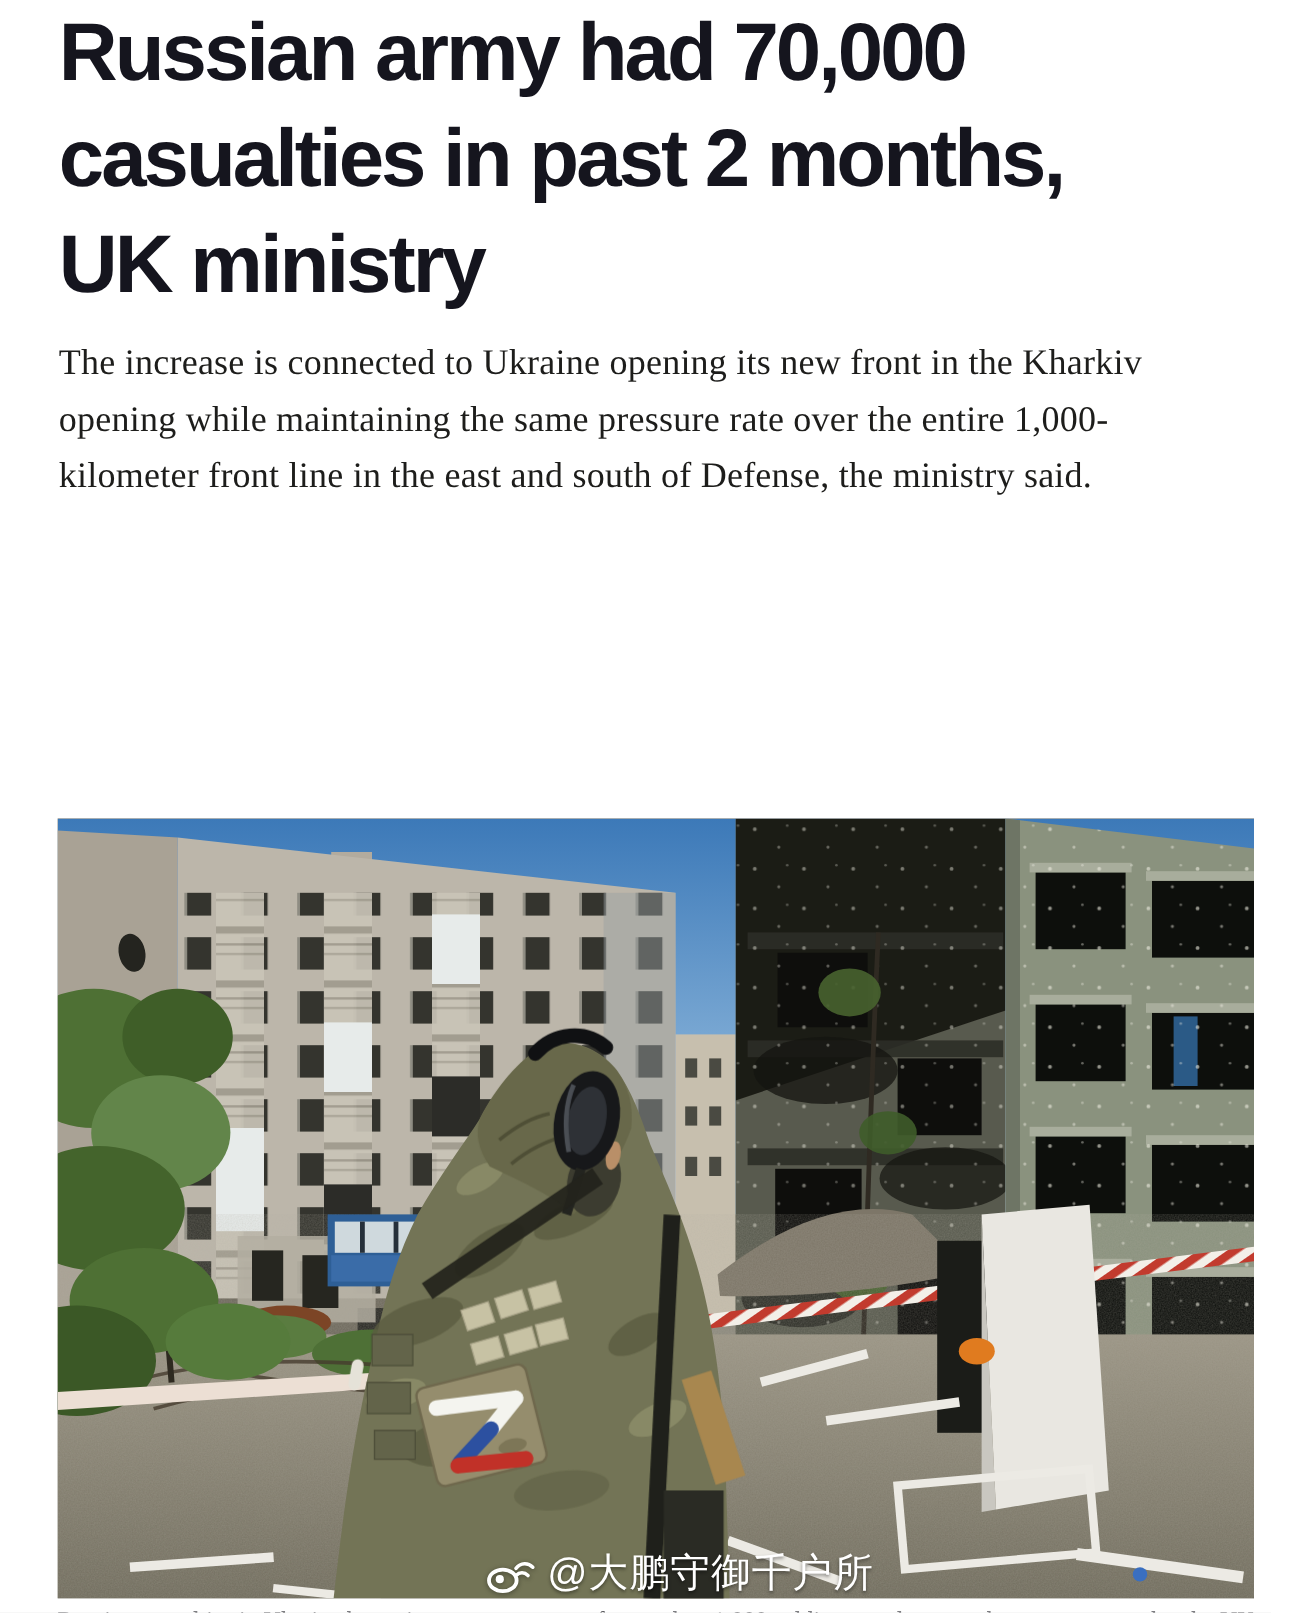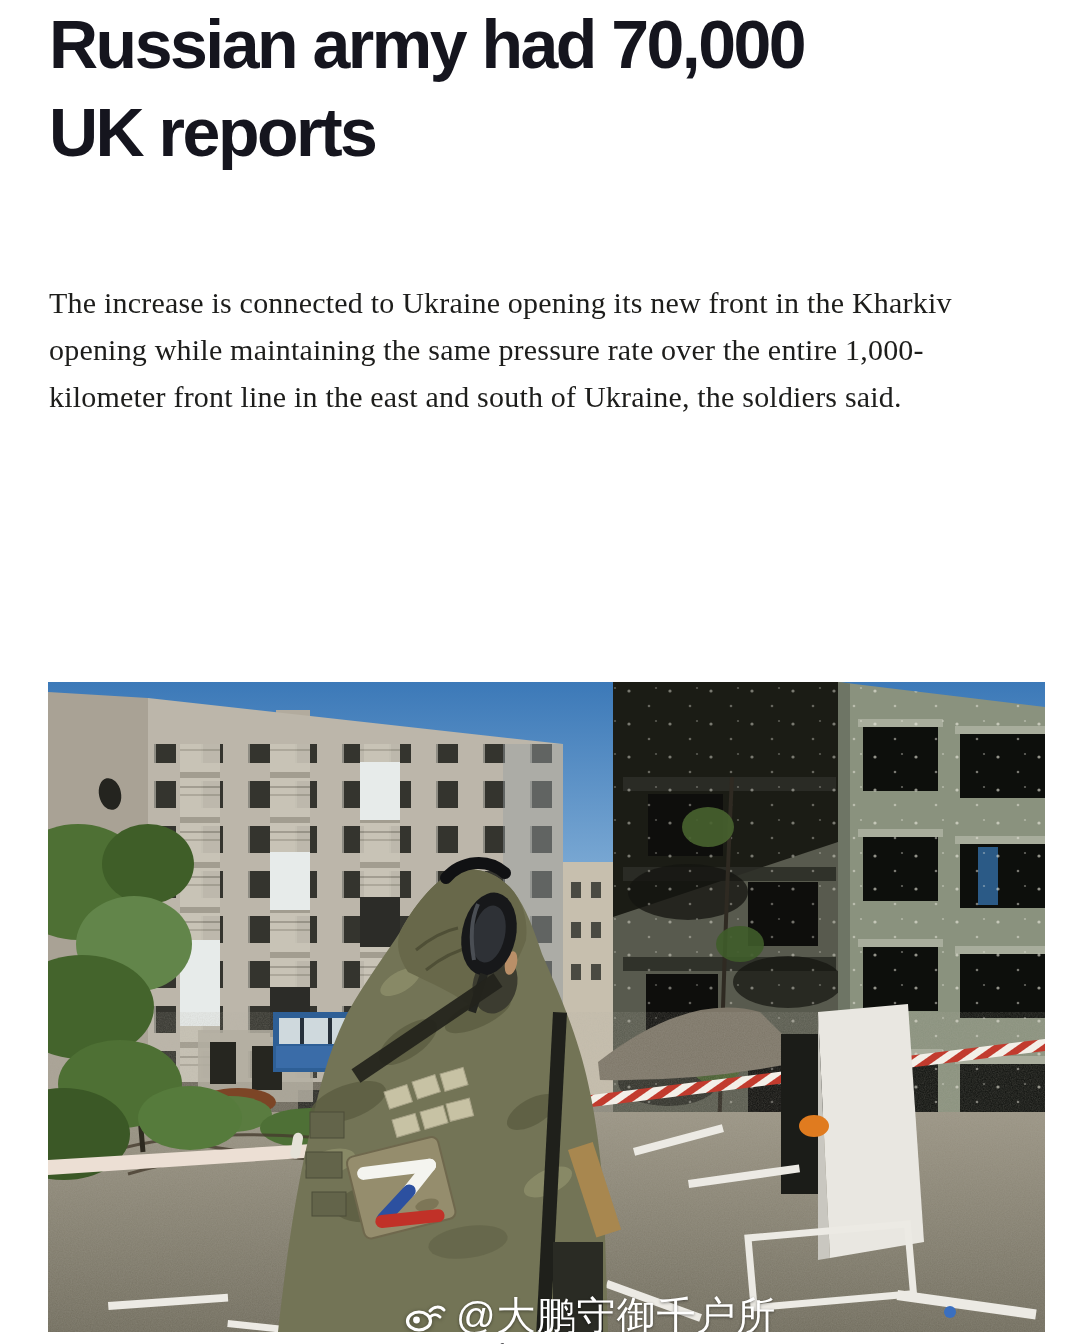--- a/index.html
+++ b/index.html
@@ -19,41 +19,42 @@
         font-family:"Liberation Sans",sans-serif;}
   .headline{position:absolute;left:49px;top:0;width:985px;
         font-weight:700;font-size:68px;line-height:88px;letter-spacing:-2.5px;
         color:var(--headline-color);}
   .deck{position:absolute;left:49px;top:279px;width:960px;
         font-family:"Liberation Serif",serif;font-size:30px;line-height:47px;
         letter-spacing:.2px;color:var(--deck-color);}
   .photo{position:absolute;left:48px;top:682px;width:997px;height:650px;overflow:hidden;background:#8d8a7e;}
   .photo svg{display:block;}
   .watermark{position:absolute;left:357px;top:607px;display:flex;align-items:center;gap:9px;
-        color:#fff;font-size:39px;font-weight:500;letter-spacing:1px;
+        color:#fff;font-size:33px;font-weight:500;letter-spacing:1px;
         text-shadow:0 1px 3px rgba(0,0,0,.45);text-align:right;}
   .watermark svg{filter:drop-shadow(0 1px 2px rgba(0,0,0,.4));}
   .caption{position:absolute;left:48px;top:1336px;width:997px;text-align:center;
         font-family:"Liberation Serif",serif;font-size:20px;line-height:30px;
         color:var(--caption-color);white-space:nowrap;overflow:hidden;}
 </style>
 </head>
 <body>
 
 <div class="page">
 
   <h1 class="headline" style="margin:0">
     <div>Russian army had 70,000</div>
-    <div>UK reports</div>
+    <div>casualties in past 2 months,</div>
+    <div>UK ministry</div>
   </h1>
 
   <div class="deck">
     <div>The increase is connected to Ukraine opening its new front in the Kharkiv</div>
     <div>opening while maintaining the same pressure rate over the entire 1,000-</div>
-    <div>kilometer front line in the east and south of Ukraine, the soldiers said.</div>
+    <div>kilometer front line in the east and south of Defense, the ministry said.</div>
   </div>
 
   <div class="photo">
     <svg width="997" height="650" viewBox="0 0 997 650" xmlns="http://www.w3.org/2000/svg">
       <defs>
         <linearGradient id="skyg" x1="0" y1="0" x2="0" y2="1">
           <stop offset="0" stop-color="var(--sky-top)"></stop>
             <stop offset="1" stop-color="var(--sky-bottom)"></stop>
         </linearGradient>
         <linearGradient id="groundg" x1="0" y1="0" x2="0" y2="1">

